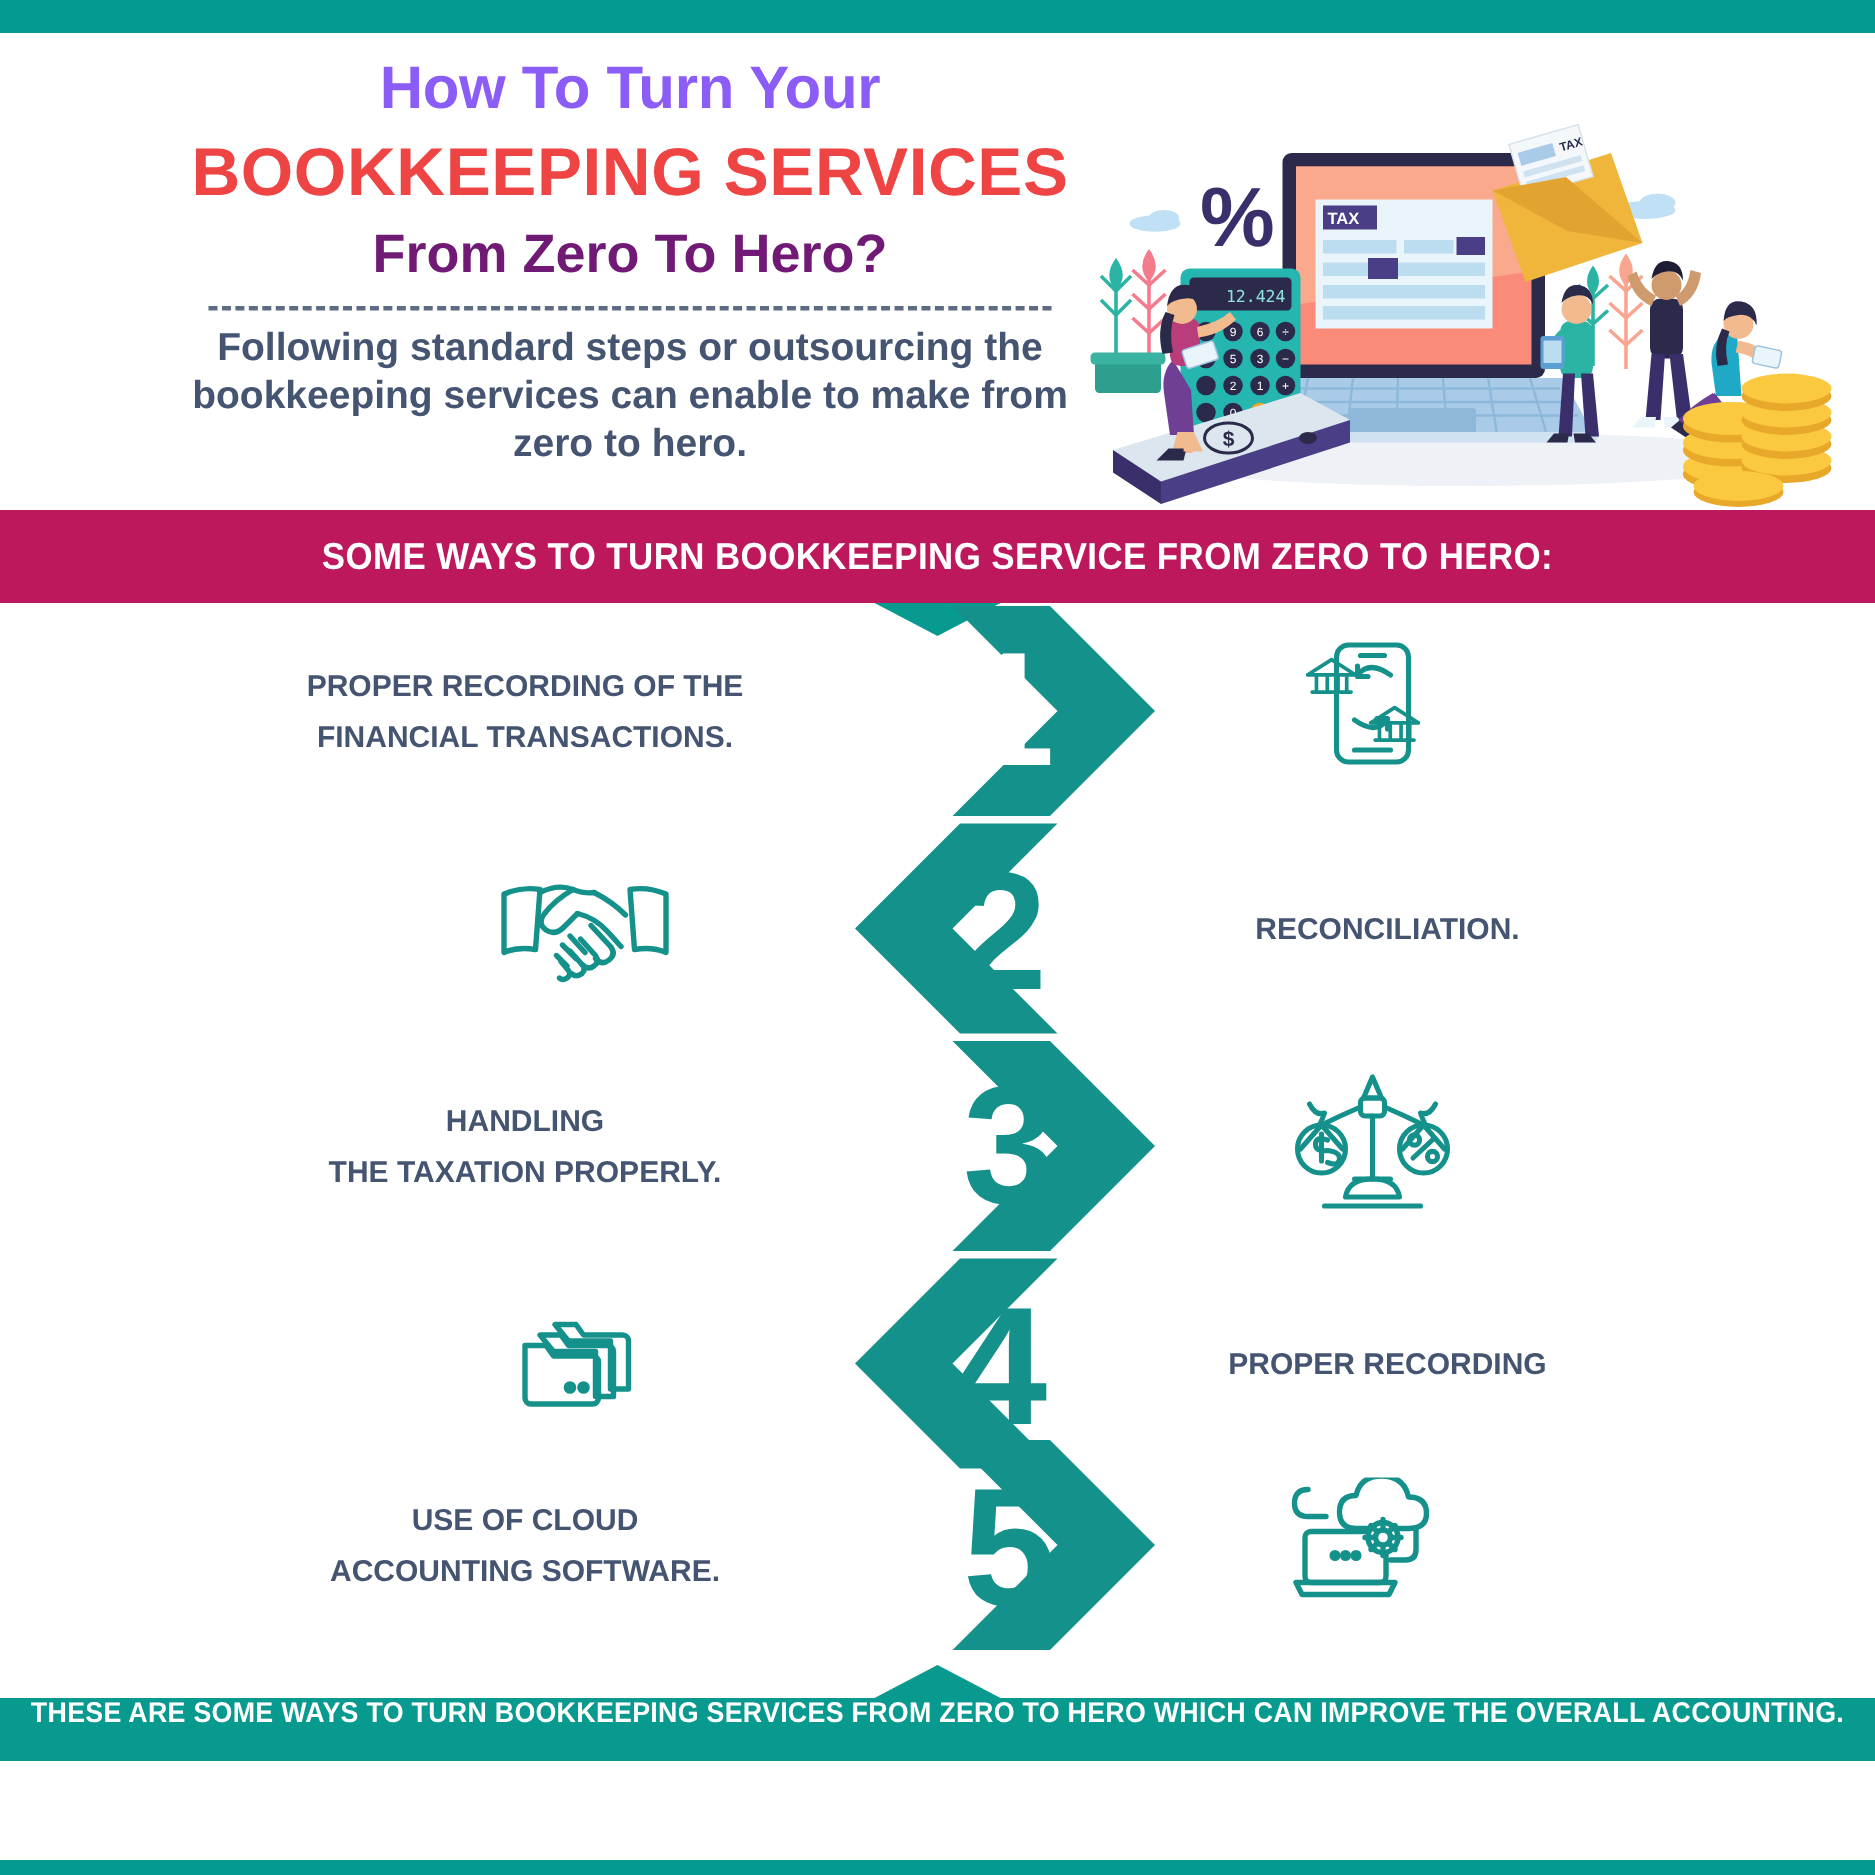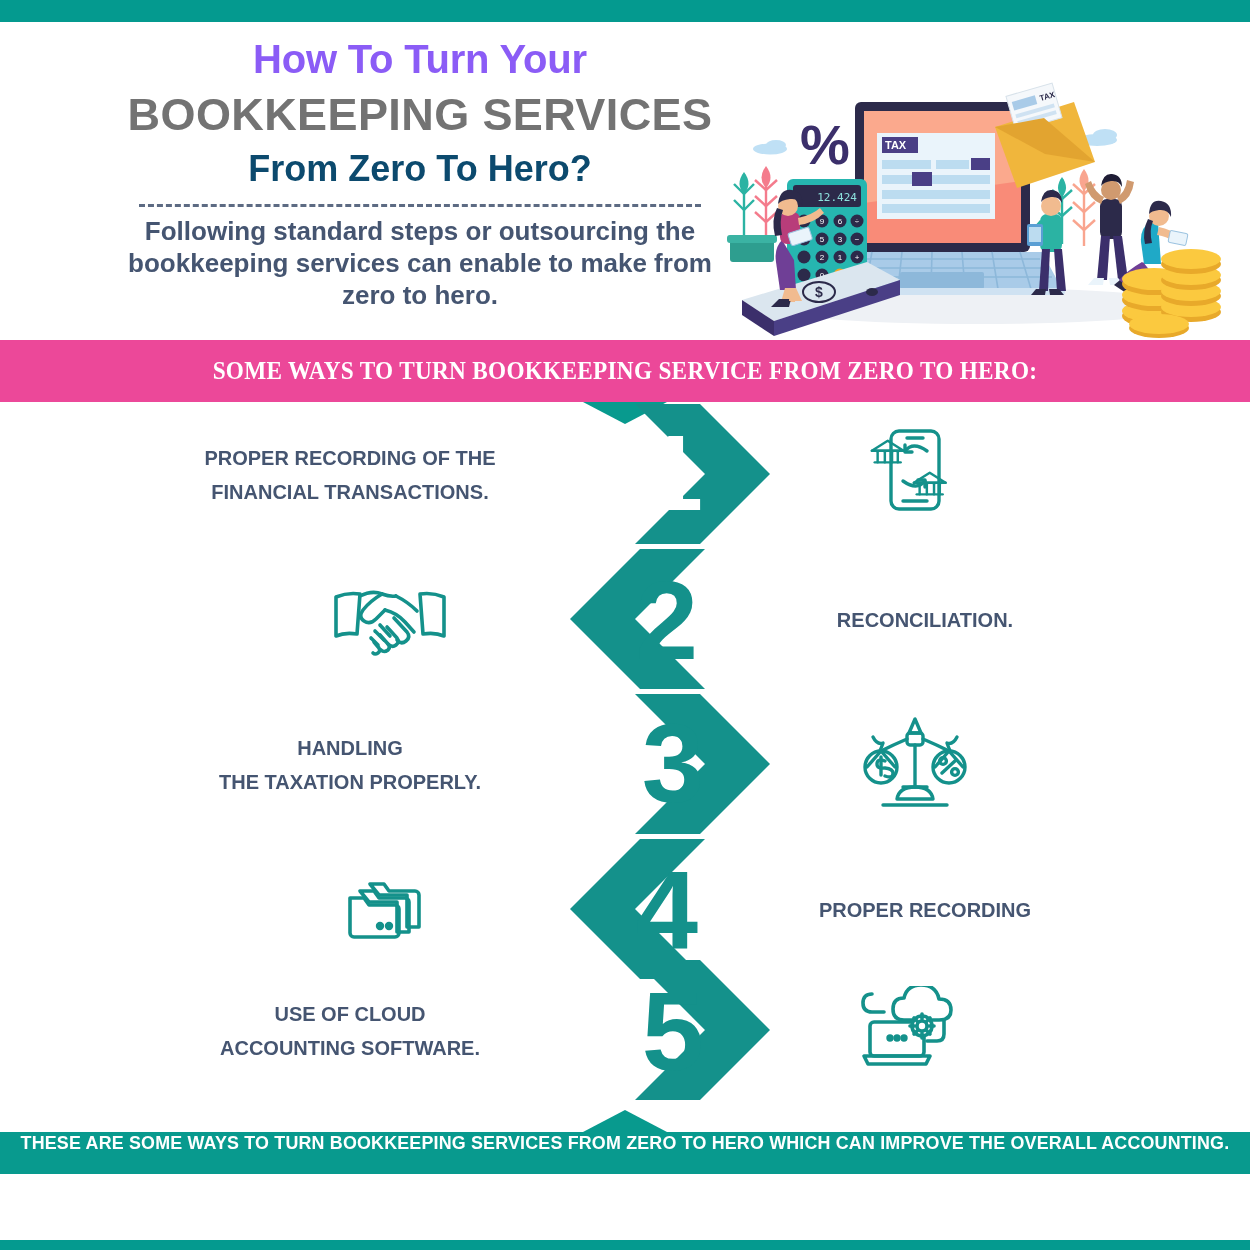--- a/index.html
+++ b/index.html
@@ -26,45 +26,44 @@
 
   .head-left {
     position:absolute; left:110px; top:10px; width:620px;
     text-align:center;
   }
   .title-l1 {
     color:#8b5cf6; font-size:40px; font-weight:700; letter-spacing:-0.2px;
     line-height:54px;
   }
   .title-l2 {
-    color:#737373; font-size:45px; font-weight:700; letter-spacing:0.4px;
+    color:#ef4444; font-size:45px; font-weight:700; letter-spacing:0.4px;
     line-height:58px; white-space:nowrap;
   }
   .title-l3 {
-    color:#0c4a6e; font-size:36px; font-weight:700; line-height:50px;
+    color:#701a75; font-size:36px; font-weight:700; line-height:50px;
   }
   .dashline {
     margin:10px auto 6px auto; width:562px; height:0;
     border-top:3px dashed #5d6b83;
   }
   .subtitle {
     color:#455571; font-size:26px; font-weight:700; line-height:32px;
     padding:2px 12px 0 12px;
     text-align:center;
   }
 
   
   .hero { position:absolute; left:722px; top:22px; width:500px; height:300px; }
   .hero svg { display:block; }
 
   
   .banner {
     position:absolute; left:0; top:340px; width:1250px; height:62px;
-    background:#ec4899;
-    font-family:Liberation Serif, serif;
+    background:#be185d;
   }
   .banner-text {
     position:absolute; left:0; top:0; width:1250px; height:62px;
     display:flex; align-items:center; justify-content:center;
     color:#ffffff; font-size:25px; font-weight:700;
     letter-spacing:0.3px;
     transform: scaleX(0.93); transform-origin:center;
   }
   .banner-notch {
     position:absolute; left:625px; top:402px; margin-left:-42px;

